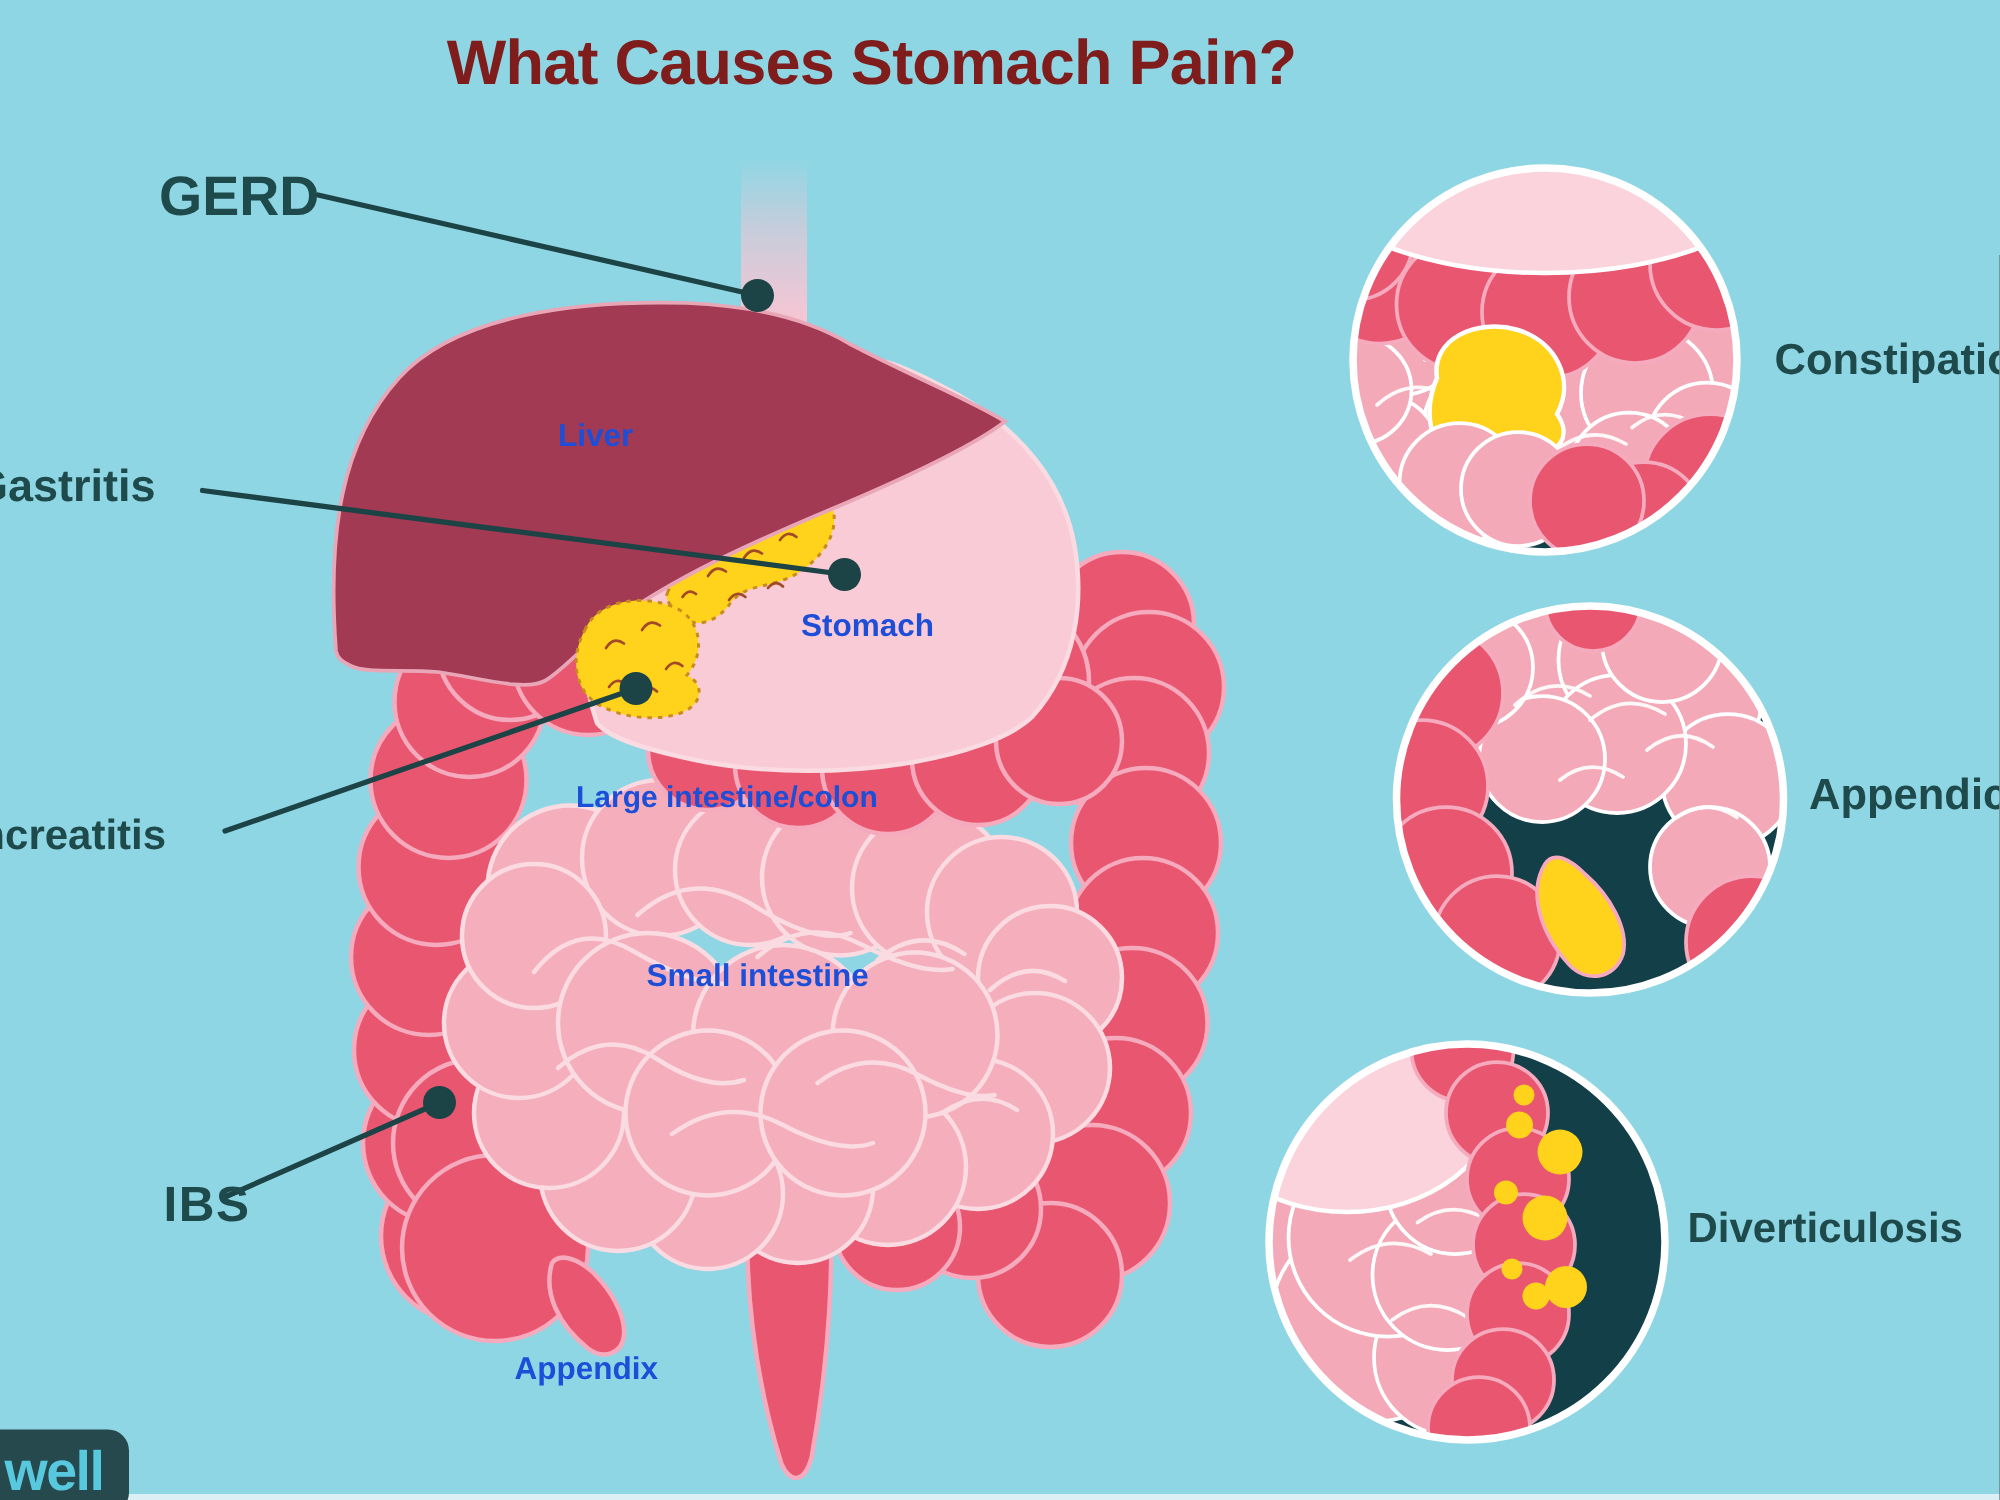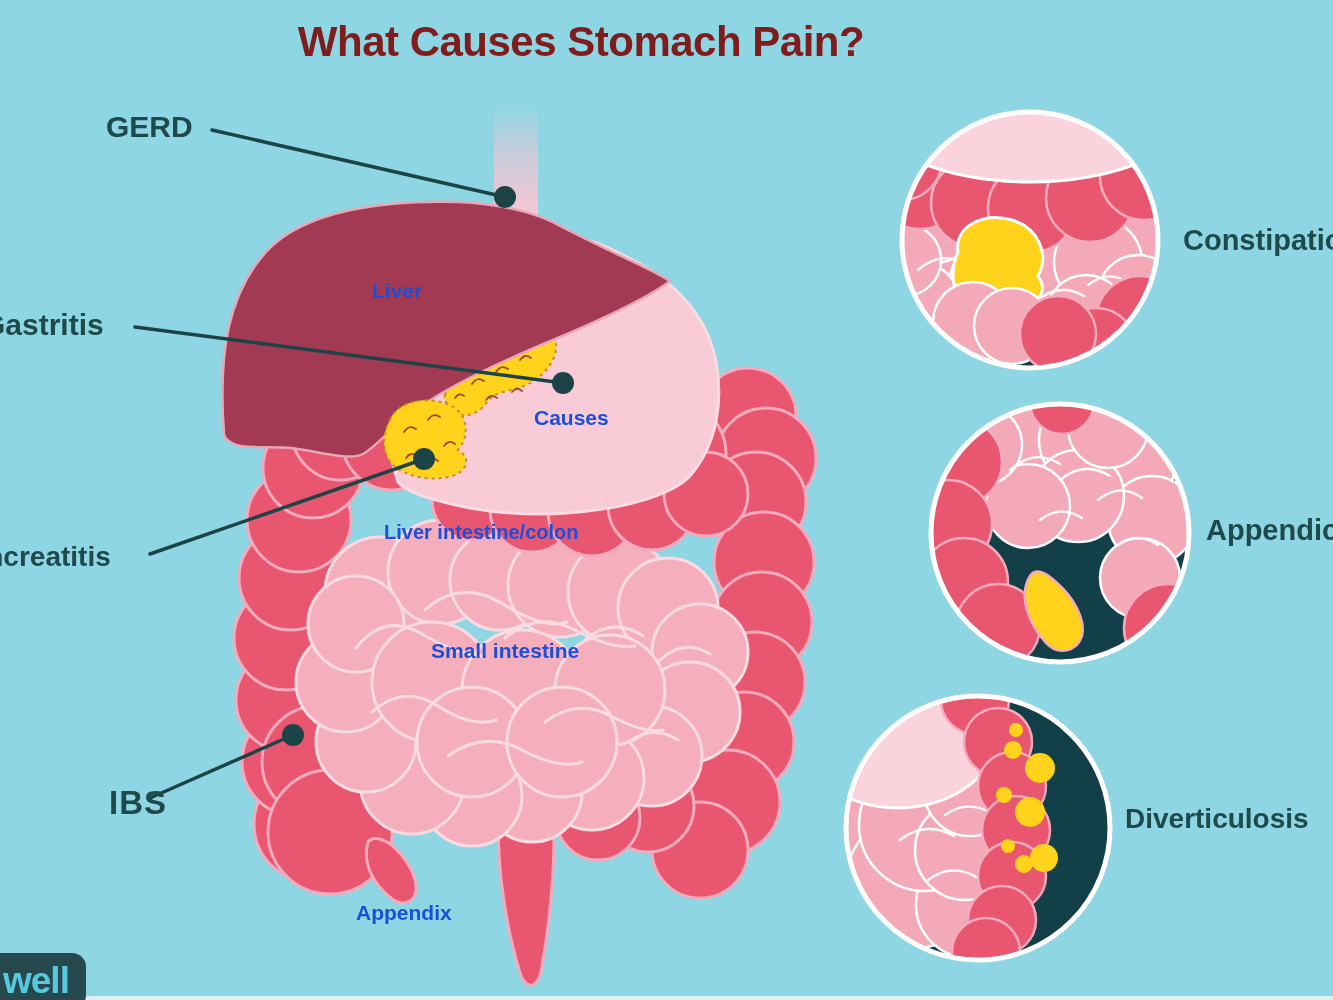--- a/index.html
+++ b/index.html
@@ -8,34 +8,34 @@
     background:#8FD6E4;
     font-family:"Liberation Sans", sans-serif;
   }
   .stage svg{position:absolute;left:0;top:0;}
   .lbl{position:absolute;font-weight:bold;white-space:nowrap;}
   .title{
     position:absolute;left:0;top:18px;width:1162px;text-align:center;
     font-size:42px;font-weight:bold;color:#7f1d1d;letter-spacing:-0.5px;
   }
   .callout{color:#1E4A4C;}
-  .callout.gerd{left:106px;top:110px;font-size:30px;}
+  .callout.gerd{left:106px;top:110px;font-size:37px;}
   .callout.gastritis{left:-18px;top:308px;font-size:30px;}
   .callout.pancreatitis{left:-48px;top:541px;font-size:28px;}
   .callout.ibs{left:84px;top:784px;font-size:33px;letter-spacing:1px;margin-left:25px;}
   .inset-label{color:#1E4A4C;}
   .inset-label.constipation{left:1183px;top:224px;font-size:29px;}
   .inset-label.appendicitis{left:1206px;top:514px;font-size:29px;}
   .inset-label.diverticulosis{left:1125px;top:803px;font-size:28px;}
   .organ{color:#1d4ed8;}
   .organ.liver{left:372px;top:279px;font-size:21px;}
   .organ.stomach{left:534px;top:406px;font-size:21px;}
   .organ.large-intestine{left:384px;top:521px;font-size:20px;}
   .organ.small-intestine{left:431px;top:639px;font-size:21px;text-align:center;}
-  .organ.appendix{left:356px;top:901px;font-size:21px;}
+  .organ.appendix{left:343px;top:901px;font-size:21px;}
   .bottom-strip{
     position:absolute;left:0;top:996px;width:100%;height:4px;background:#DCEFF5;
   }
   .logo{
     position:absolute;left:-30px;top:953px;width:116px;height:56px;
     background:#26494D;border-radius:14px;z-index:5;
   }
   .logo span{
     position:absolute;left:33px;top:7px;
     font-size:37px;font-weight:bold;color:#58C8DE;letter-spacing:-1px;
@@ -336,22 +336,22 @@
 </svg>
 
   <div class="title">What Causes Stomach Pain?</div>
 
   <div class="lbl callout gerd">GERD</div>
   <div class="lbl callout gastritis">Gastritis</div>
   <div class="lbl callout pancreatitis">Pancreatitis</div>
   <div class="lbl callout ibs">IBS</div>
 
   <div class="lbl organ liver">Liver</div>
-  <div class="lbl organ stomach">Causes</div>
-  <div class="lbl organ large-intestine">Liver intestine/colon</div>
+  <div class="lbl organ stomach">Stomach</div>
+  <div class="lbl organ large-intestine">Large intestine/colon</div>
   <div class="lbl organ small-intestine">Small intestine</div>
   <div class="lbl organ appendix">Appendix</div>
 
   <div class="lbl inset-label constipation">Constipation</div>
   <div class="lbl inset-label appendicitis">Appendicitis</div>
   <div class="lbl inset-label diverticulosis">Diverticulosis</div>
 
   <div class="bottom-strip"></div>
   <div class="logo">
     <span>well</span>

